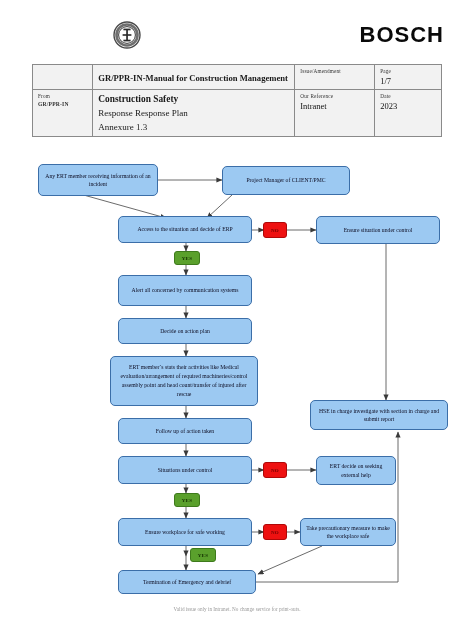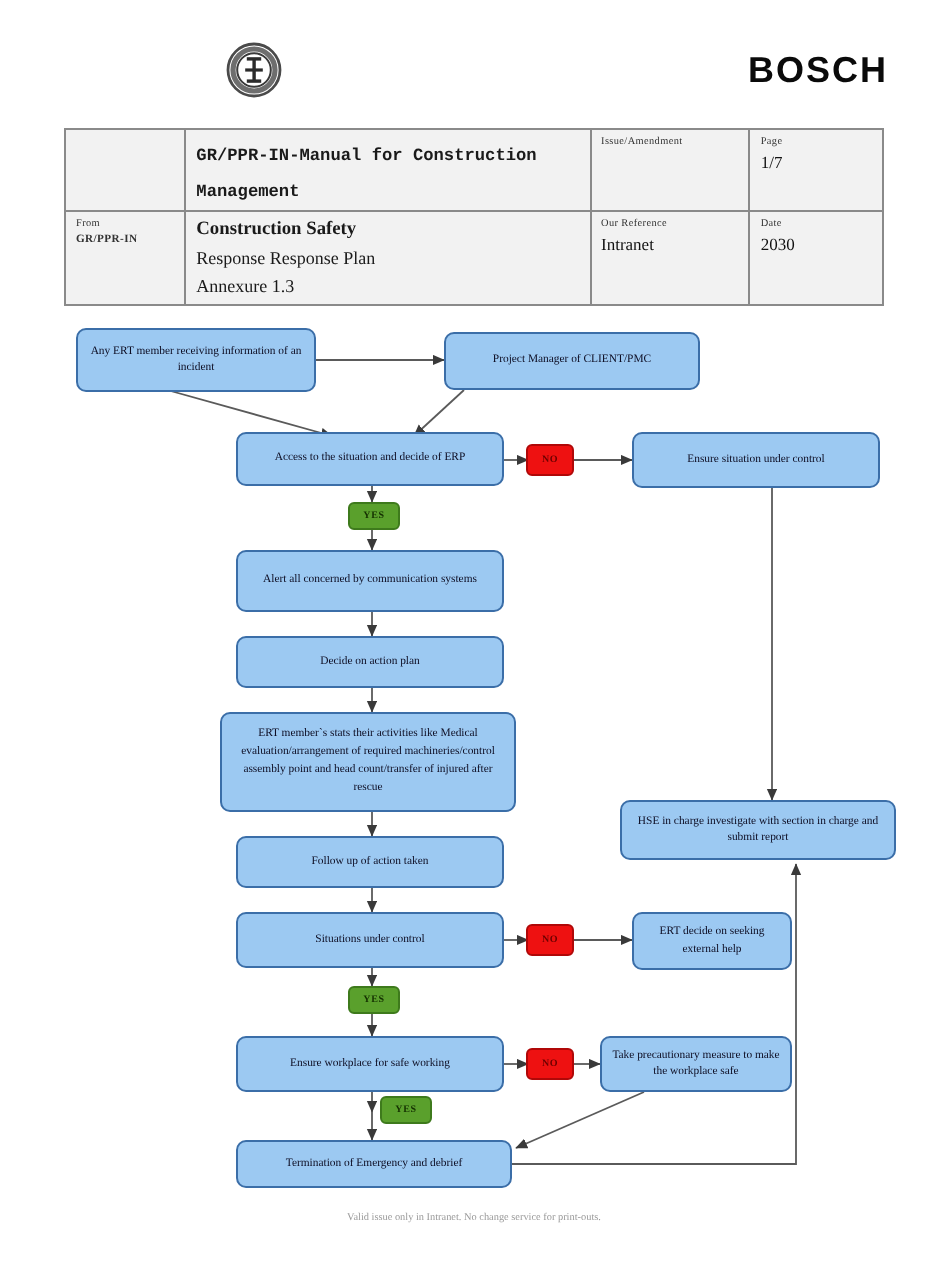--- a/index.html
+++ b/index.html
@@ -4,31 +4,31 @@
 <style>
   html,body{margin:0;padding:0;background:#ffffff;}
   body{width:474px;height:632px;position:relative;overflow:hidden;
        font-family:"Liberation Serif", serif;color:#1a1a1a;}
 
   
   #logo-band{position:absolute;left:0;top:0;width:474px;height:62px;}
   #bosch-mark{position:absolute;left:112px;top:20px;width:30px;height:30px;}
   #bosch-wordmark{position:absolute;right:30px;top:20px;
       font-family:"Liberation Sans", sans-serif;font-weight:bold;
-      font-size:18px;letter-spacing:1px;color:#0a0a0a;line-height:30px;}
+      font-size:22px;letter-spacing:1px;color:#0a0a0a;line-height:30px;}
 
   
   #doc-header{position:absolute;left:32px;top:64px;width:410px;
       border:1px solid #8a8a8a;border-collapse:collapse;background:#f2f2f2;}
   #doc-header td{border:1px solid #8a8a8a;vertical-align:top;padding:2px 5px;
       background:#f2f2f2;}
   .hdr-lbl{font-size:5.2px;color:#333;display:block;letter-spacing:.2px;
       font-family:"Liberation Serif", serif;line-height:8px;}
   .hdr-val{font-size:8.5px;color:#111;display:block;line-height:12px;}
-  .hdr-title{font-size:8.6px;font-weight:bold;font-family:Liberation Mono, monospace;}
+  .hdr-title{font-size:8.6px;font-weight:bold;}
   .c-from{width:52px;}
   .c-mid{width:206px;}
   .c-iss{width:72px;}
   .c-pg{width:60px;}
   .r1{height:20px;}
   .r2{height:44px;}
   .title-line{font-size:9px;line-height:14px;display:block;}
   .title-line.b{font-weight:bold;font-size:9.4px;}
 
   
@@ -94,21 +94,21 @@
       <span class="title-line b">Construction Safety</span>
       <span class="title-line">Response Response Plan</span>
       <span class="title-line">Annexure 1.3</span>
     </td>
     <td class="c-iss">
       <span class="hdr-lbl">Our Reference</span>
       <span class="hdr-val">Intranet</span>
     </td>
     <td class="c-pg">
       <span class="hdr-lbl">Date</span>
-      <span class="hdr-val">2030</span>
+      <span class="hdr-val">2023</span>
     </td>
   </tr>
 </tbody>
   </table>
 
 <div id="flow">
 
   <svg width="474" height="440">
     <defs>
       <marker id="ah" markerWidth="7" markerHeight="7" refX="5.6" refY="2.6" orient="auto" markerUnits="userSpaceOnUse">

